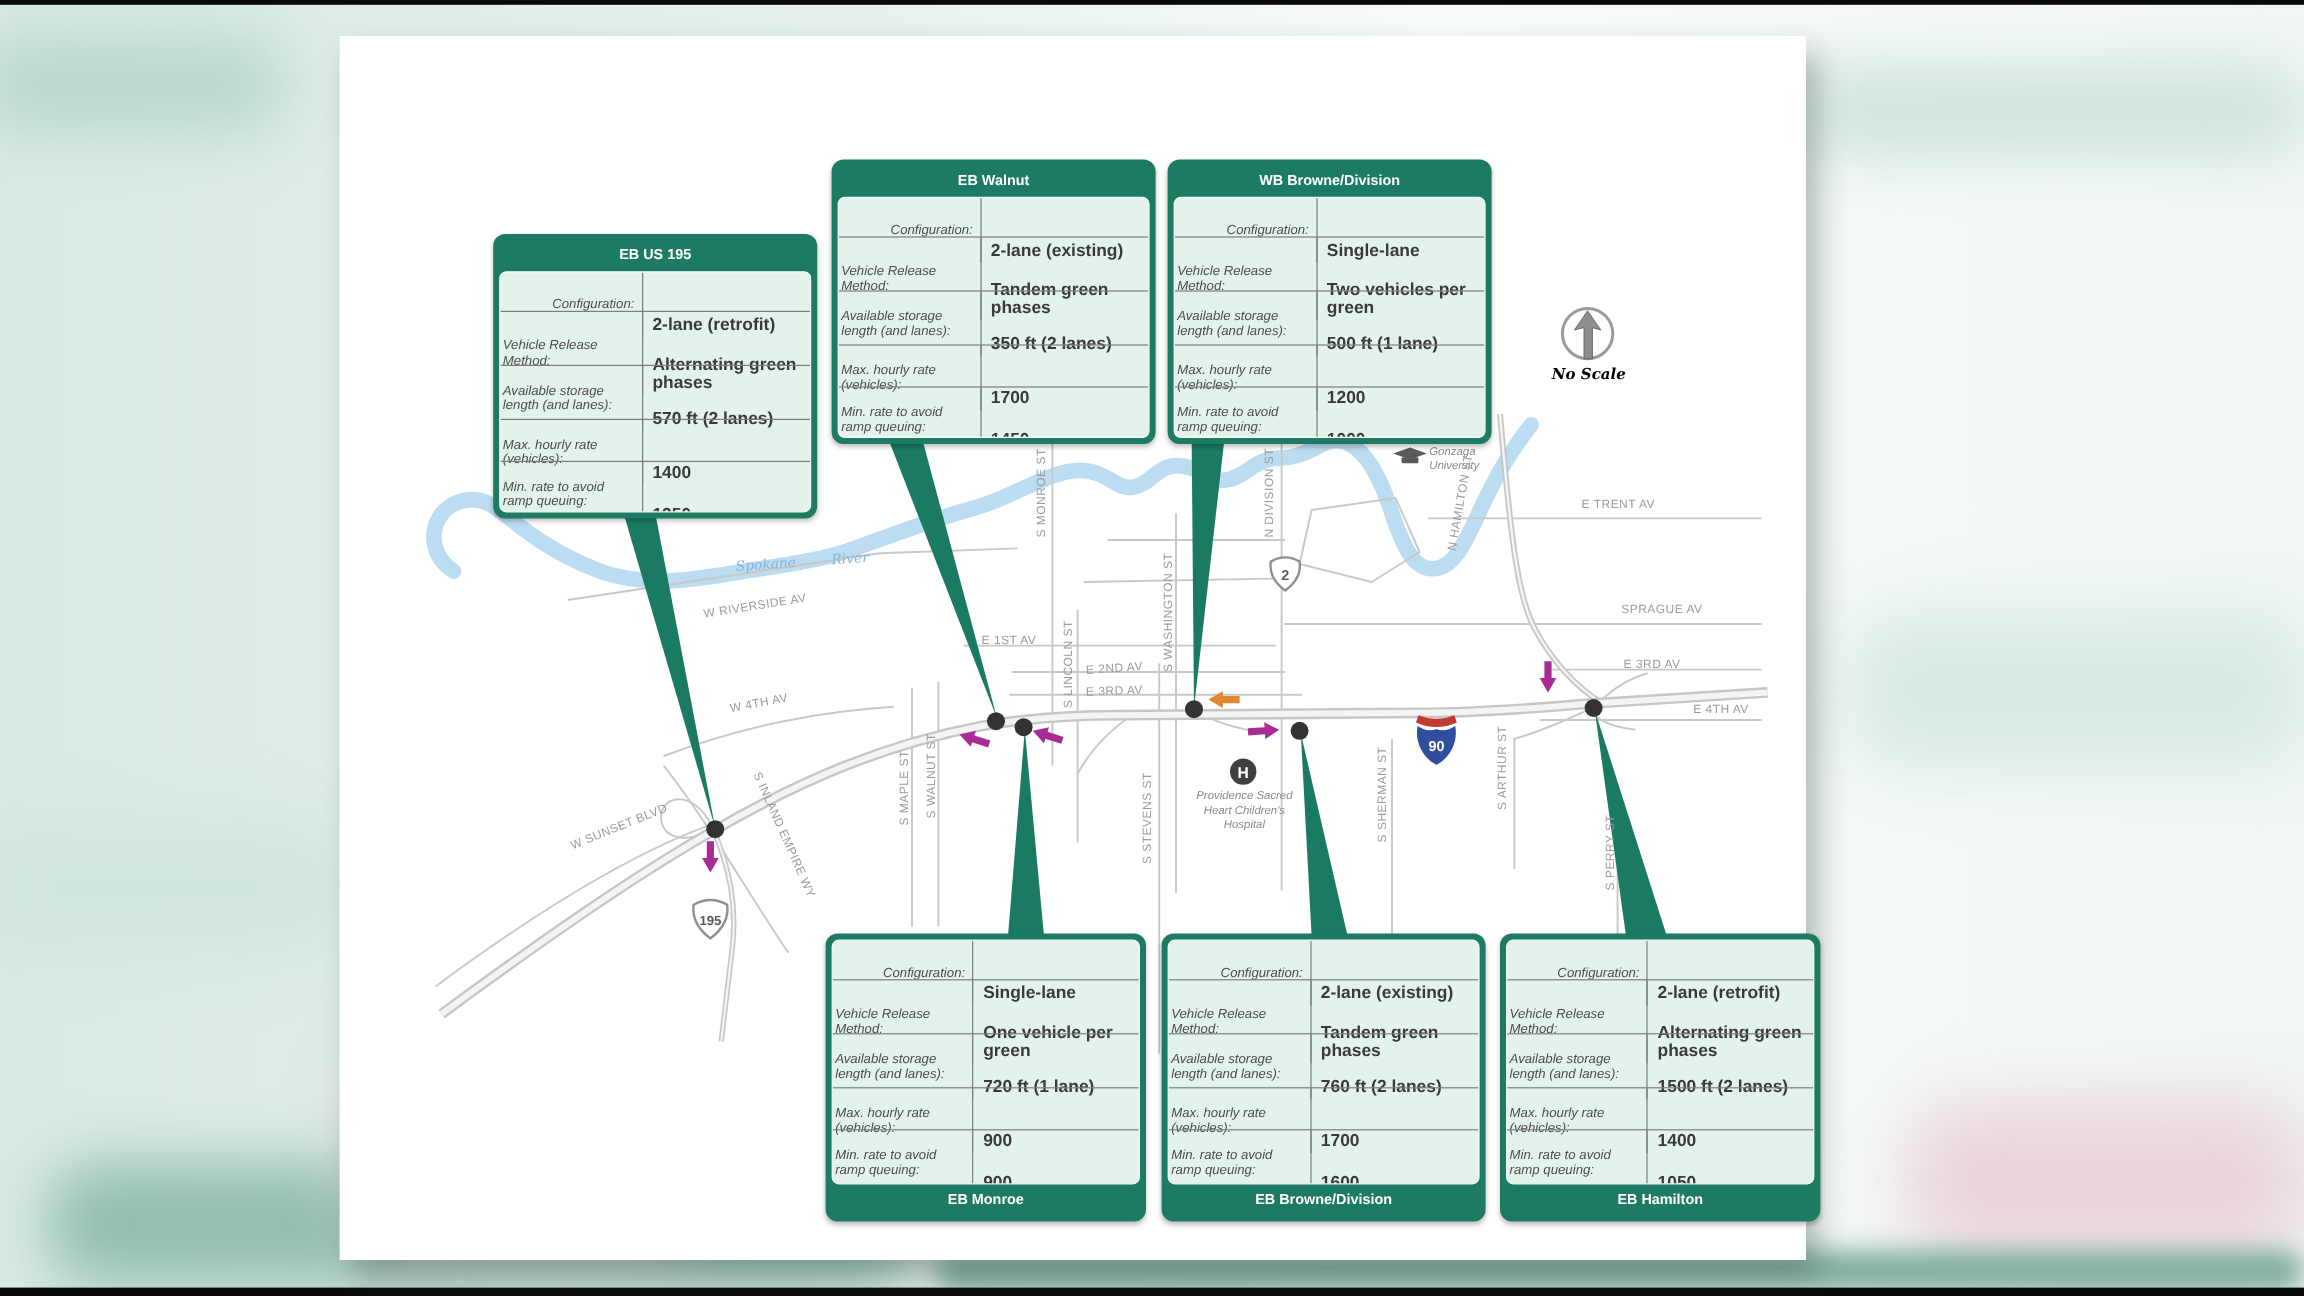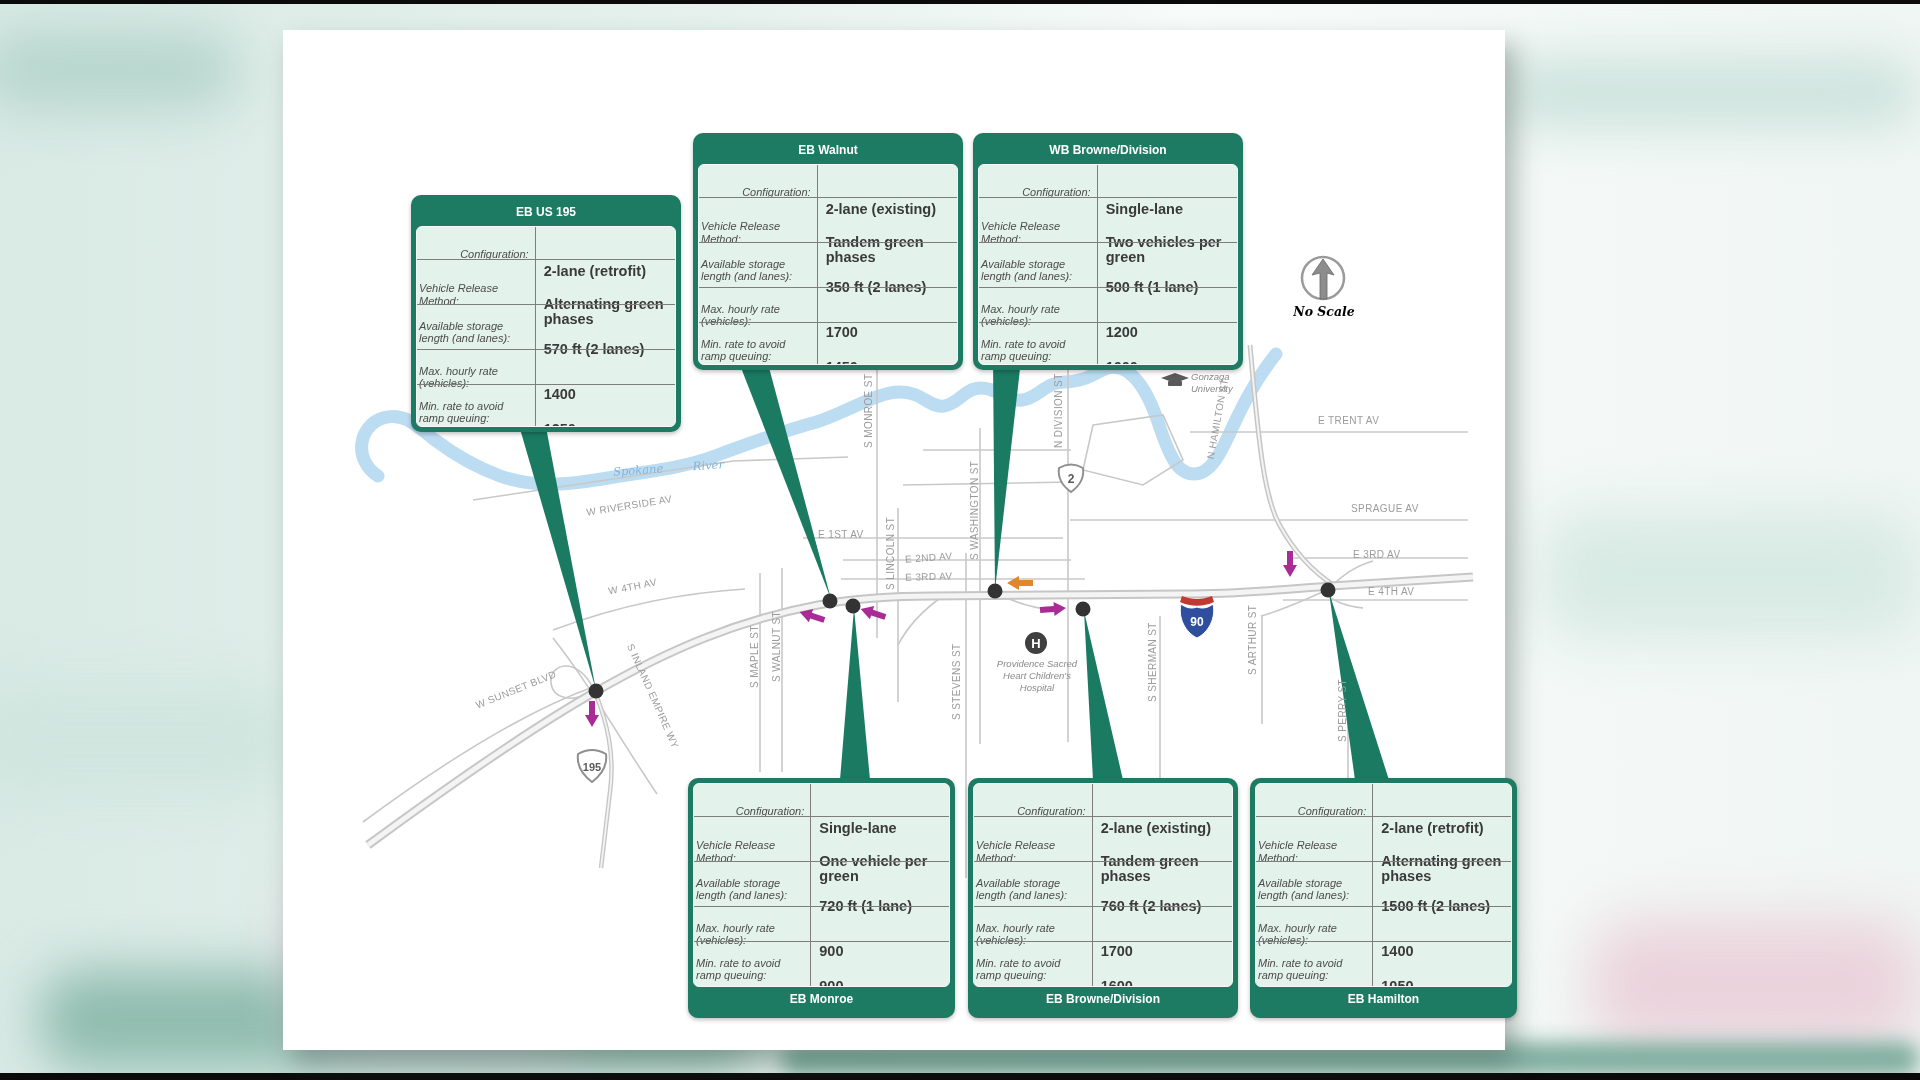--- a/index.html
+++ b/index.html
@@ -177,21 +177,21 @@
     <span class="river-label">Spokane River</span>
     <div class="noscale">No Scale</div>
     <div class="poi" style="left:710px;top:628px;width:88px;text-align:center;">Providence Sacred Heart Children's Hospital</div>
     <div class="poi" style="left:908px;top:341px;width:64px;">Gonzaga University</div>
 
     <span class="sl" style="left:303px;top:470px;transform:rotate(-9deg);">W RIVERSIDE AV</span>
     <span class="sl" style="left:535px;top:499px;">E 1ST AV</span>
     <span class="sl" style="left:622px;top:522px;transform:rotate(-4deg);">E 2ND AV</span>
     <span class="sl" style="left:622px;top:541px;transform:rotate(-2deg);">E 3RD AV</span>
     <span class="sl" style="left:1070px;top:519px;">E 3RD AV</span>
-    <span class="sl" style="left:1085px;top:556px;">E 4TH AV</span>
+    <span class="sl" style="left:1128px;top:556px;">E 4TH AV</span>
     <span class="sl" style="left:325px;top:551px;transform:rotate(-11deg);">W 4TH AV</span>
     <span class="sl" style="left:1052px;top:473px;margin-left:16px;">SPRAGUE AV</span>
     <span class="sl" style="left:1035px;top:385px;">E TRENT AV</span>
     <span class="sl" style="left:190px;top:654px;transform:rotate(-22deg);">W SUNSET BLVD</span>
     <span class="sl" style="left:352px;top:612px;transform-origin:0 0;transform:rotate(66deg);">S INLAND EMPIRE WY</span>
     <span class="sl v" style="left:466px;top:658px;">S MAPLE ST</span>
     <span class="sl v" style="left:488px;top:652px;">S WALNUT ST</span>
     <span class="sl v" style="left:580px;top:418px;">S MONROE ST</span>
     <span class="sl v" style="left:602px;top:560px;">S LINCOLN ST</span>
     <span class="sl v" style="left:668px;top:690px;">S STEVENS ST</span>

